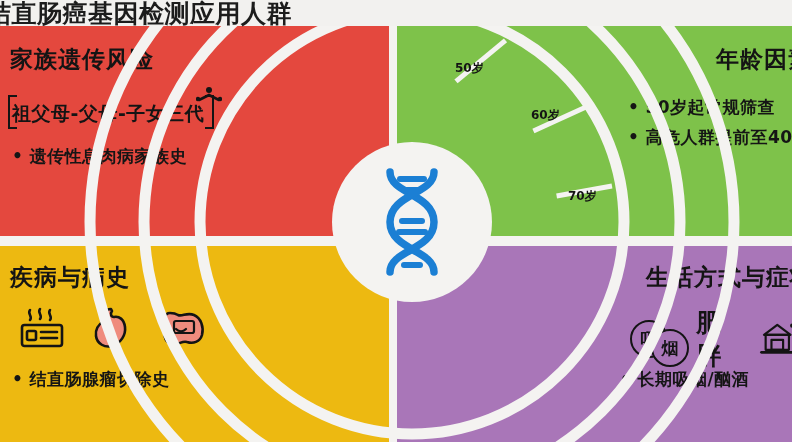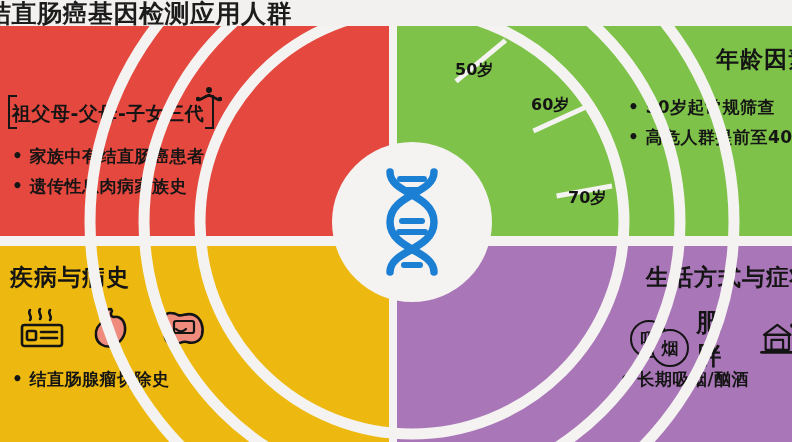--- a/index.html
+++ b/index.html
@@ -63,21 +63,21 @@
   .brk{position:absolute;top:95px;left:8px;height:34px;}
   .brk .bar{
     position:absolute;top:0;width:2px;height:34px;background:#141414;
   }
   .brk .bar.l{left:0;}
   .brk .bar.r{right:0;}
   .brk .cap{position:absolute;width:9px;height:2px;background:#141414;}
 
   
   .age-lbl{
-    position:absolute;font-size:16px;font-weight:bold;color:#141414;
+    position:absolute;font-size:12px;font-weight:bold;color:#141414;
     z-index:30;white-space:nowrap;
     font-family:"DejaVu Sans","Liberation Sans",sans-serif;
   }
 
   
   .icon-row{position:absolute;display:flex;align-items:center;}
   .circ-char{
     width:34px;height:34px;border:2.5px solid #141414;border-radius:50%;
     display:flex;align-items:center;justify-content:center;
     font-size:17px;font-weight:bold;color:#141414;background:transparent;
@@ -124,52 +124,52 @@
       <line x1="30" y1="55" x2="50" y2="55"></line>
       <line x1="27" y1="66" x2="53" y2="66"></line>
       <line x1="32" y1="99" x2="48" y2="99"></line>
     </g>
   </svg>
 
   <div class="title-strip">
     <div class="title-text">结直肠癌基因检测应用人群</div>
   </div>
 
+  <div class="q-head" style="left:10px;top:44px;">家族遗传风险</div>
 
   <div class="brk">
     <div class="bar l"></div>
       <div class="cap" style="left:0;top:0;"></div>
       <div class="cap" style="left:0;bottom:0;"></div>
   </div>
   <div class="q-sub" style="left:12px;top:101px;">祖父母-父母-子女三代</div>
   <svg style="position:absolute;left:196px;top:86px;width:26px;height:20px;z-index:31;" viewBox="0 0 26 20">
     <circle cx="13" cy="4" r="3" fill="#141414"></circle>
     <path d="M3 14 L13 9 L23 14" stroke="#141414" stroke-width="2.6" fill="none" stroke-linecap="round"></path>
     <circle cx="2" cy="13" r="2.2" fill="#141414"></circle>
     <circle cx="24" cy="13" r="2.2" fill="#141414"></circle>
   </svg>
   <div class="brk" style="left:200px;top:95px;width:14px;">
     <div class="bar r"></div>
     <div class="cap" style="right:0;top:0;"></div>
       <div class="cap" style="right:0;bottom:0;"></div>
   </div>
 
   <div class="bullets" style="left:12px;top:145px;">
-    <div class="bullet">家族中有结直肠癌患者</div>
     <div class="bullet">遗传性息肉病家族史</div>
   </div>
 
   <div class="q-head" style="left:716px;top:44px;">年龄因素</div>
   <div class="bullets" style="left:628px;top:96px;">
     <div class="bullet">50岁起常规筛查</div>
     <div class="bullet">高危人群提前至40岁</div>
   </div>
 
   <div class="age-lbl" style="left:455px;top:60px;">50岁</div>
-  <div class="age-lbl" style="left:531px;top:95px;">60岁</div>
+  <div class="age-lbl" style="left:531px;top:107px;">60岁</div>
   <div class="age-lbl" style="left:568px;top:188px;">70岁</div>
 
   <div class="q-head" style="left:10px;top:262px;">疾病与病史</div>
 
   <div class="icon-row" style="left:18px;top:306px;gap:24px;">
 
     <svg width="48" height="42" viewBox="0 0 48 42">
       <g stroke="#141414" stroke-width="2.6" fill="none" stroke-linecap="round">
         <path d="M12 3 C9 7,15 9,12 13"></path>
         <path d="M22 2 C19 6,25 8,22 12"></path>

